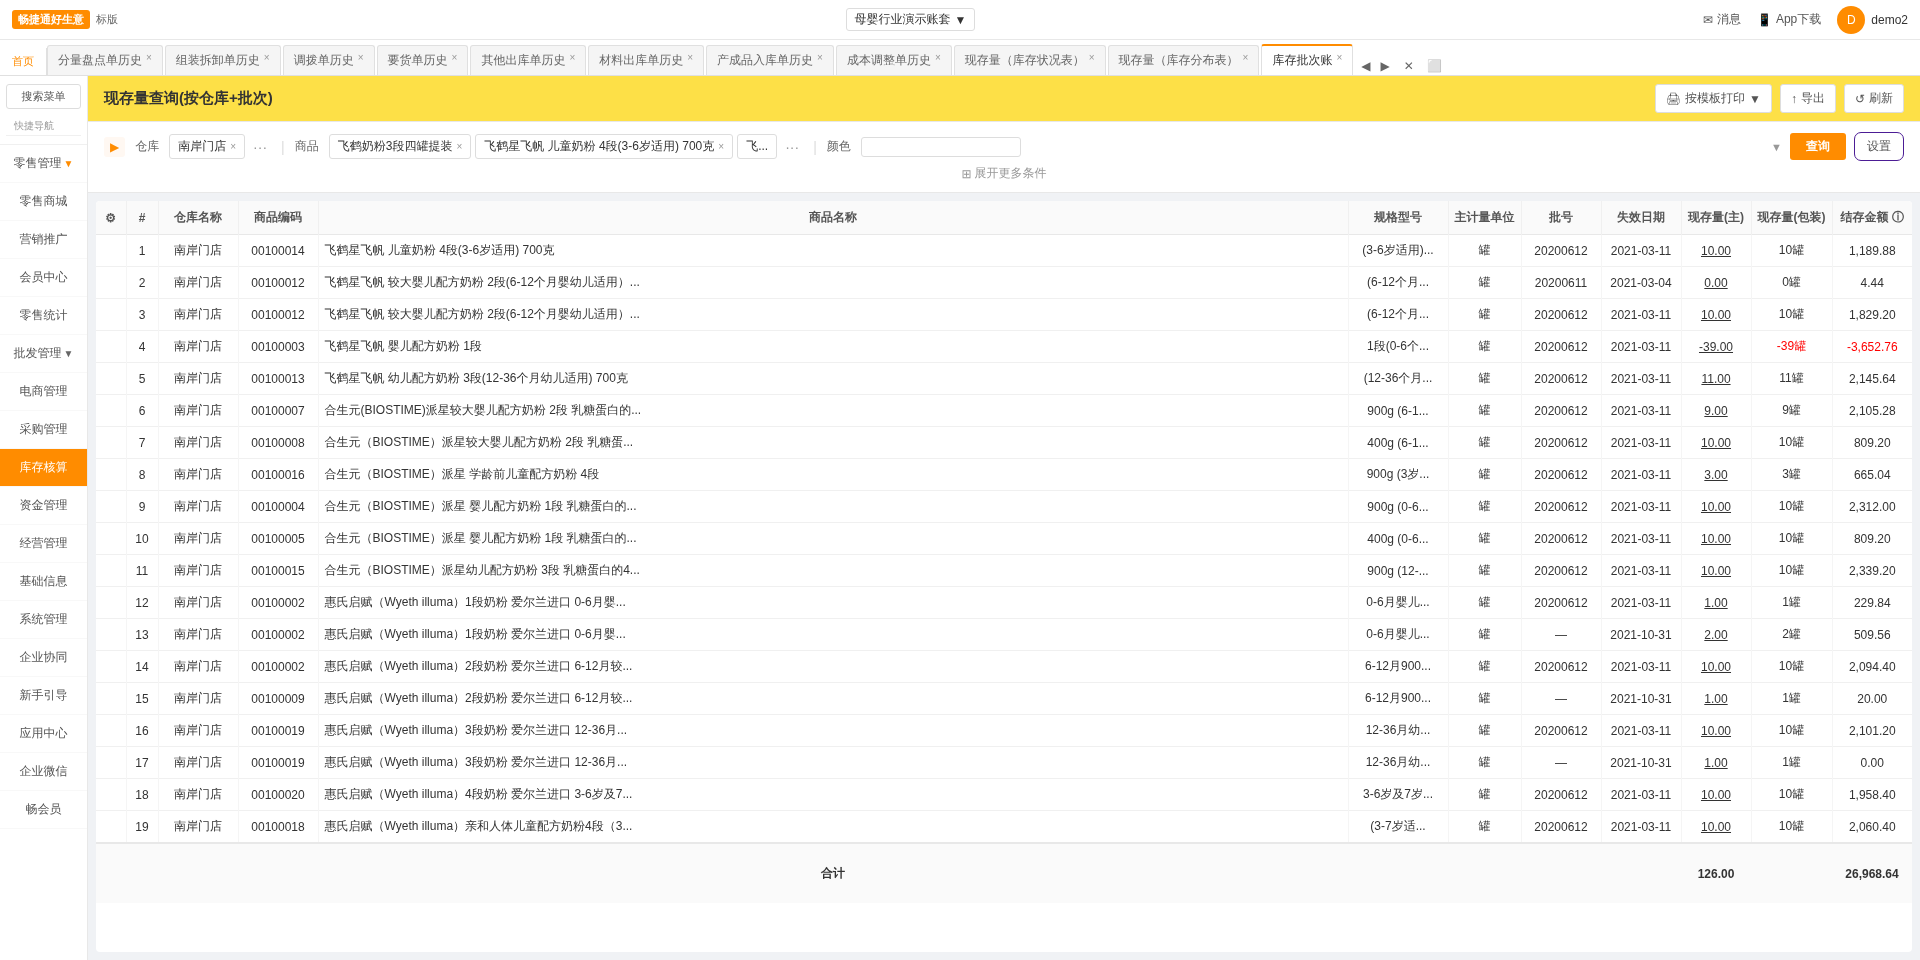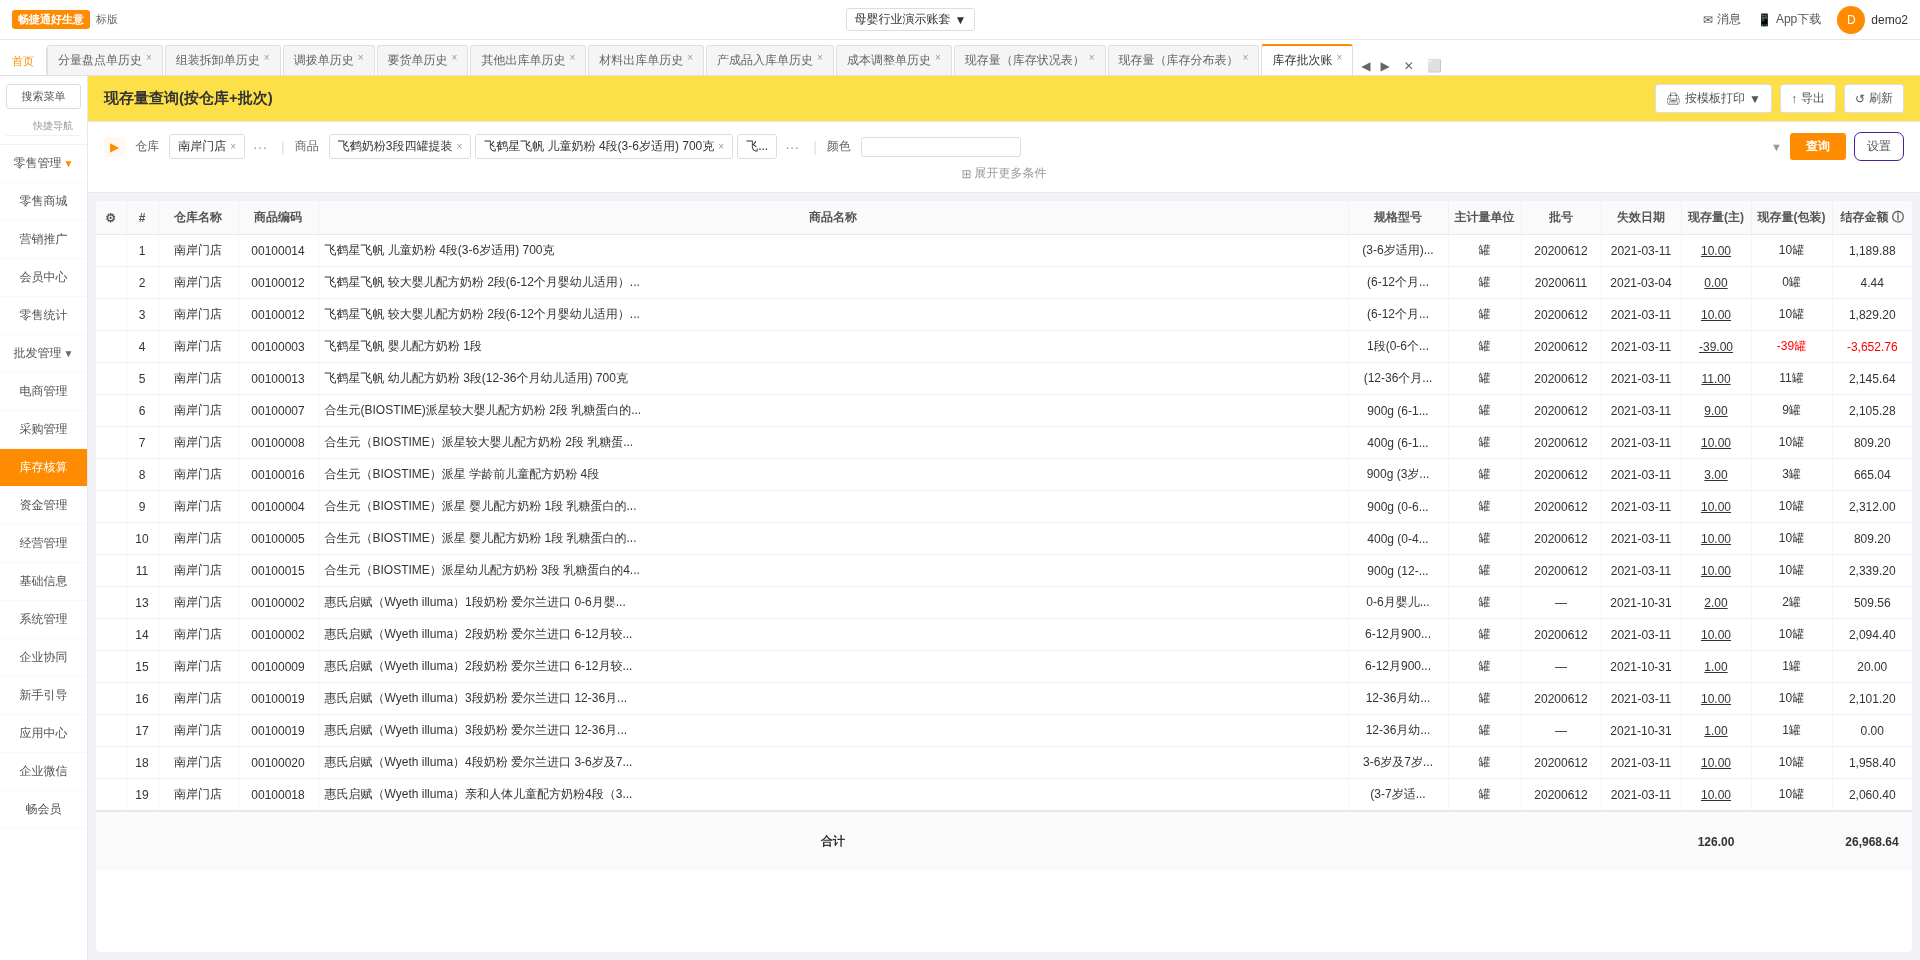--- a/index.html
+++ b/index.html
@@ -166,21 +166,21 @@
       font-size: 11px;
       width: 100%;
       text-align: center;
     }
     .sidebar-nav-label {
       padding: 6px 8px 2px;
       color: #999;
       font-size: 10px;
       border-bottom: 1px solid #f0f0f0;
       width: 100%;
-      text-align: right;
+      text-align: left;
     }
     .sidebar-item {
       padding: 10px 4px;
       display: flex;
       flex-direction: column;
       align-items: center;
       gap: 3px;
       cursor: pointer;
       color: #555;
       font-size: 11px;
@@ -800,41 +800,55 @@
       <td class="underline-link">10.00</td>
       <td class="">10罐</td>
       <td class="">2,312.00</td>
     </tr>
             <tr>
       <td></td>
       <td>10</td>
       <td>南岸门店</td>
       <td>00100005</td>
       <td class="text-left" style="max-width:300px;overflow:hidden;text-overflow:ellipsis;">合生元（BIOSTIME）派星 婴儿配方奶粉 1段 乳糖蛋白的...</td>
-      <td>400g (0-4...</td>
+      <td>400g (0-6...</td>
       <td>罐</td>
       <td>20200612</td>
       <td>2021-03-11</td>
       <td class="underline-link">10.00</td>
       <td class="">10罐</td>
       <td class="">809.20</td>
     </tr>
             <tr>
       <td></td>
       <td>11</td>
       <td>南岸门店</td>
       <td>00100015</td>
       <td class="text-left" style="max-width:300px;overflow:hidden;text-overflow:ellipsis;">合生元（BIOSTIME）派星幼儿配方奶粉 3段 乳糖蛋白的4...</td>
       <td>900g (12-...</td>
       <td>罐</td>
       <td>20200612</td>
       <td>2021-03-11</td>
       <td class="underline-link">10.00</td>
       <td class="">10罐</td>
       <td class="">2,339.20</td>
+    </tr>
+            <tr>
+      <td></td>
+      <td>12</td>
+      <td>南岸门店</td>
+      <td>00100002</td>
+      <td class="text-left" style="max-width:300px;overflow:hidden;text-overflow:ellipsis;">惠氏启赋（Wyeth illuma）1段奶粉 爱尔兰进口 0-6月婴...</td>
+      <td>0-6月婴儿...</td>
+      <td>罐</td>
+      <td>20200612</td>
+      <td>2021-03-11</td>
+      <td class="underline-link">1.00</td>
+      <td class="">1罐</td>
+      <td class="">229.84</td>
     </tr>
             <tr>
       <td></td>
       <td>13</td>
       <td>南岸门店</td>
       <td>00100002</td>
       <td class="text-left" style="max-width:300px;overflow:hidden;text-overflow:ellipsis;">惠氏启赋（Wyeth illuma）1段奶粉 爱尔兰进口 0-6月婴...</td>
       <td>0-6月婴儿...</td>
       <td>罐</td>
       <td>—</td>

